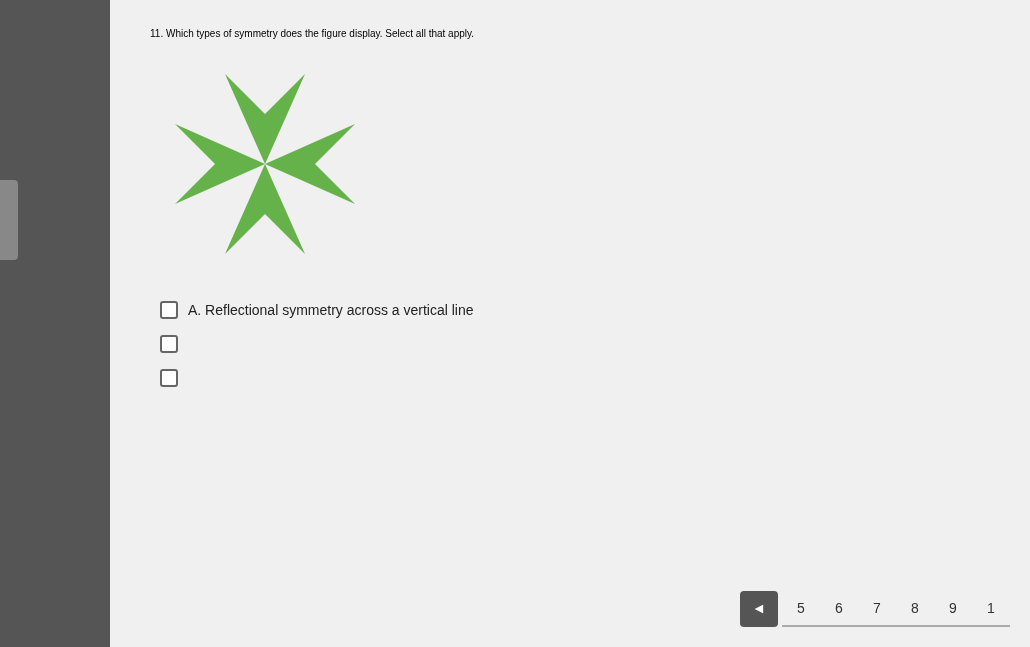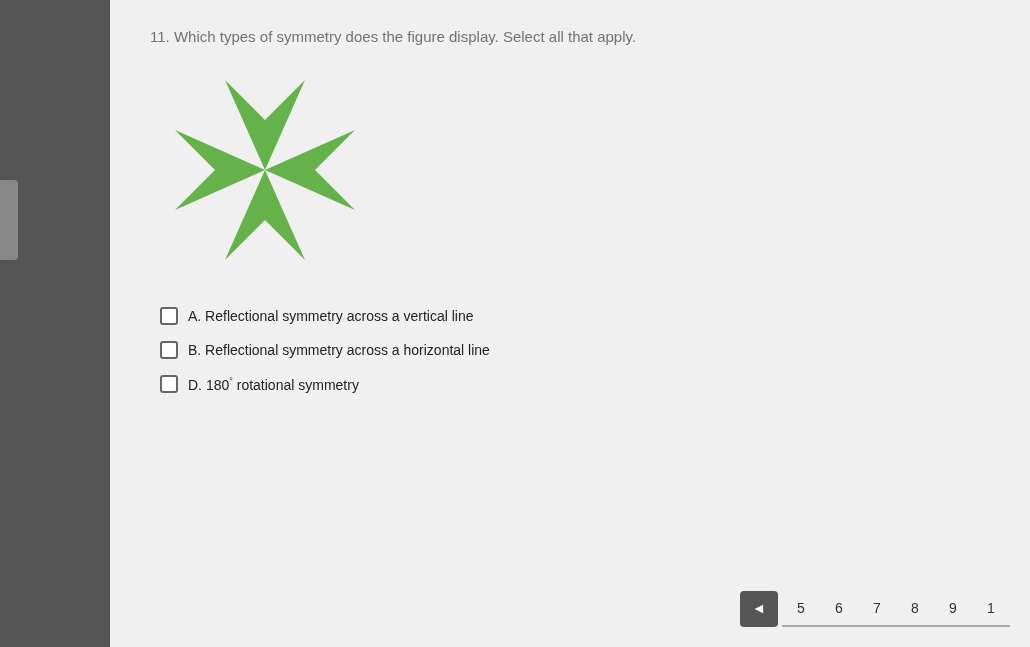--- a/index.html
+++ b/index.html
@@ -32,22 +32,22 @@
 
     .main-content {
       flex: 1;
       background: #f0f0f0;
       padding: 28px 40px 20px 40px;
       min-height: 647px;
       position: relative;
     }
 
     .question-header {
-      font-size: 15px;
-      color: #737373;
+      font-size: 10px;
+      color: #000000;
       margin-bottom: 20px;
       font-weight: 400;
     }
 
     .figure-container {
       margin-bottom: 28px;
       margin-left: 10px;
     }
 
     
@@ -149,25 +149,23 @@
     </svg>
   </div>
 
   <ul class="options-list">
     <li>
       <div class="checkbox"></div>
       <span class="option-label">A. Reflectional symmetry across a vertical line</span>
     </li>
     <li>
       <div class="checkbox"></div>
-      <span class="option-label">B. Reflectional symmetry across a horizontal line</span>
     </li>
     <li>
       <div class="checkbox"></div>
-      <span class="option-label">D. 180<sup>°</sup> rotational symmetry</span>
     </li>
   </ul>
 
   <div class="pagination">
     <button class="page-btn nav-arrow">◄</button>
     <button class="page-btn">5</button>
     <button class="page-btn">6</button>
     <button class="page-btn">7</button>
     <button class="page-btn">8</button>
     <button class="page-btn">9</button>

